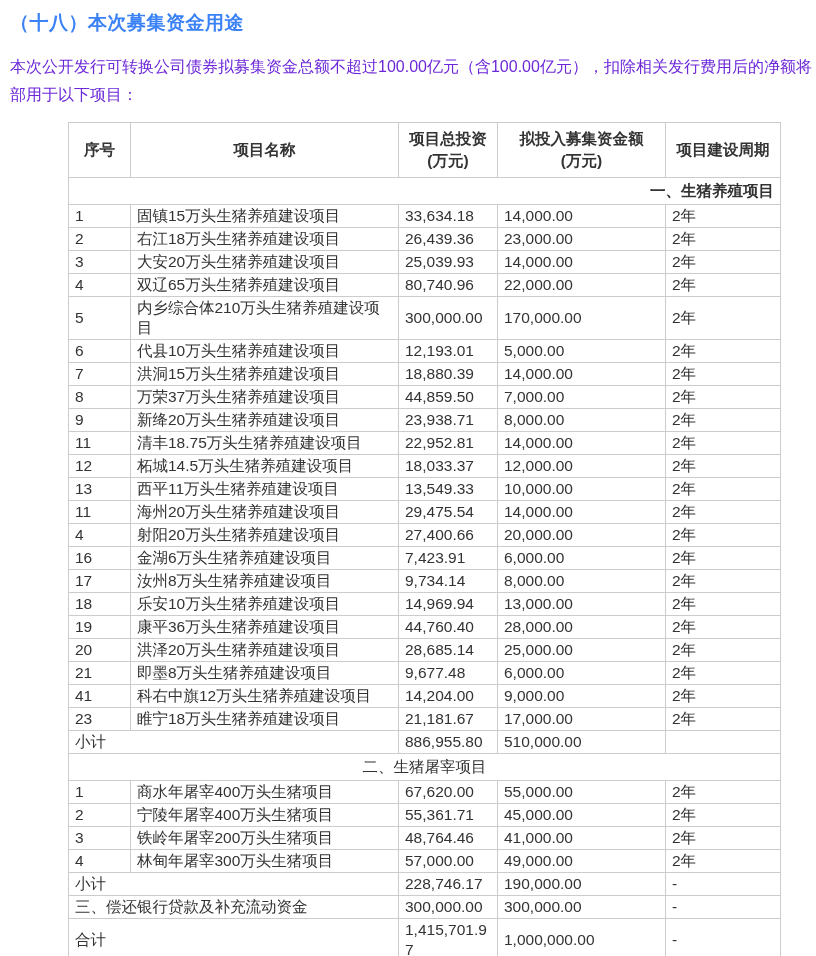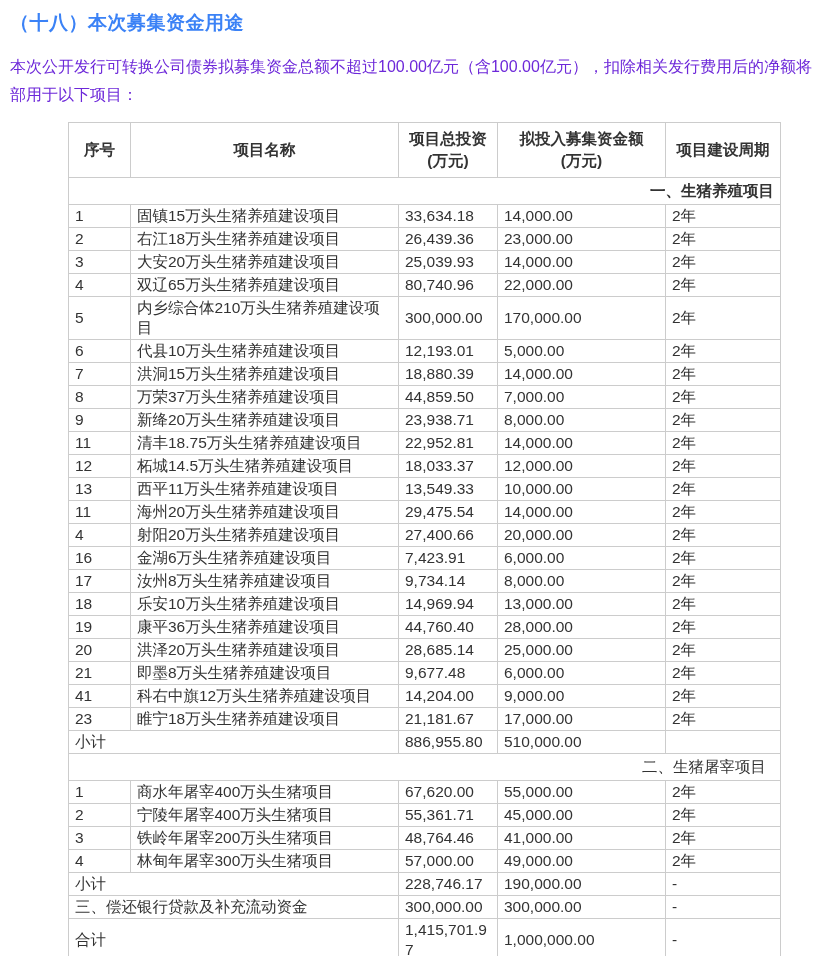--- a/index.html
+++ b/index.html
@@ -69,21 +69,21 @@
   .fund-table td.name-cell {
     padding-right: 10px;
     margin-top: 39px;
   }
   .fund-table tr.section-center td {
     text-align: right;
     font-weight: bold;
     padding: 3px 6px;
   }
   .fund-table tr.section-left td {
-    text-align: right;
+    text-align: center;
     font-weight: normal;
     padding: 3px 14px;
   }
   .hl { display: block; }
 </style>
 </head>
 <body>
 
 <div class="doc">
 

